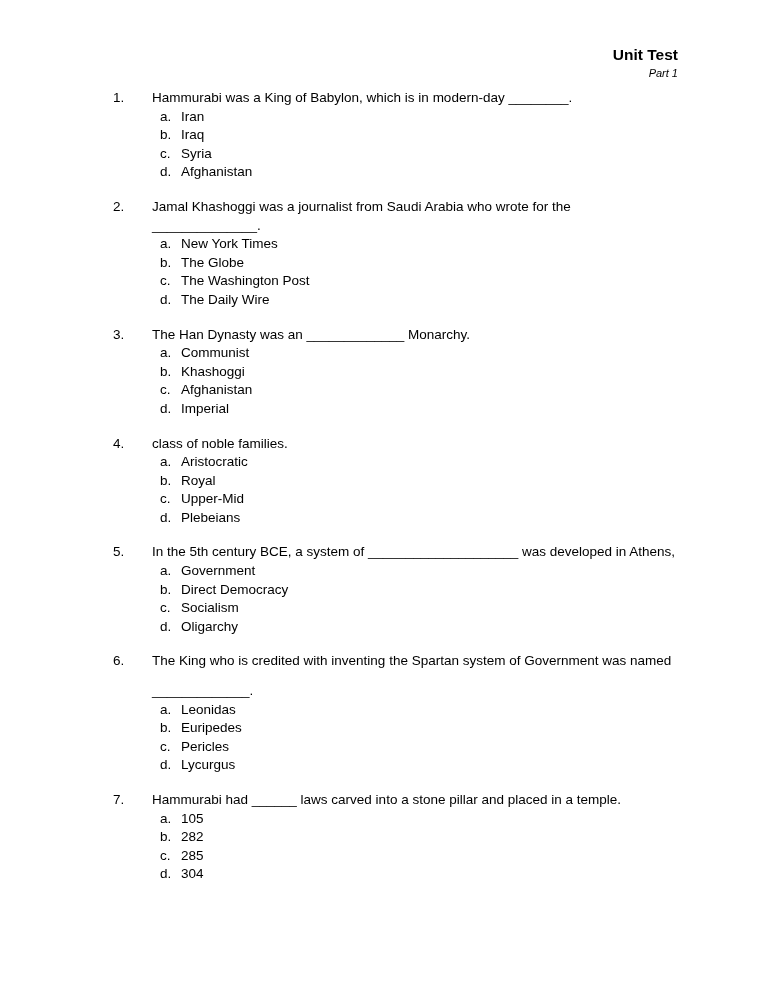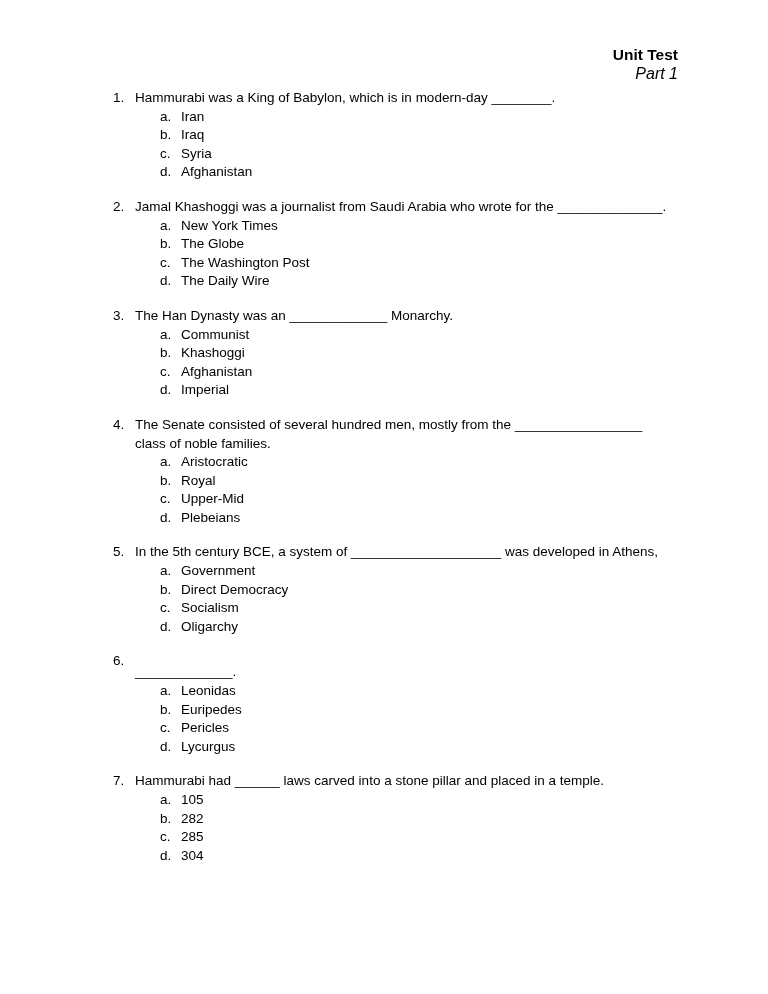--- a/index.html
+++ b/index.html
@@ -20,34 +20,34 @@
     top: 45px;
     right: 90px;
     text-align: right;
   }
   .doc-title {
     font-size: 15.5px;
     font-weight: 700;
     line-height: 19px;
   }
   .doc-subtitle {
-    font-size: 16px;
+    font-size: 11px;
     font-style: italic;
     line-height: 19px;
   }
   .content {
     position: absolute;
     top: 89px;
     left: 113px;
     right: 88px;
   }
   .question { margin-bottom: 16px; }
   .q-row { display: flex; }
   .q-num { width: 22px; flex-shrink: 0; }
-  .q-body { flex: 1; }
+  .q-body { flex: 1; margin-left: 17px; }
   .q-line2-gap { margin-top: 11px; }
   .options { padding-left: 47px; }
   .option { display: flex; }
   .opt-letter { width: 21px; flex-shrink: 0; }
 </style>
 </head>
 <body>
 
 <div class="page">
 
@@ -136,21 +136,20 @@
           <span class="opt-letter">d.</span>
           <span>Imperial</span>
         </div>
       </div>
     </div>
 
     <div class="question">
       <div class="q-row">
         <span class="q-num">4.</span>
         <div class="q-body">
-          <div>The Senate consisted of several hundred men, mostly from the _________________</div>
           <div>class of noble families.</div>
         </div>
       </div>
       <div class="options">
         <div class="option">
           <span class="opt-letter">a.</span>
           <span>Aristocratic</span>
         </div>
         <div class="option">
           <span class="opt-letter">b.</span>
@@ -191,20 +190,21 @@
           <span class="opt-letter">d.</span>
           <span>Oligarchy</span>
         </div>
       </div>
     </div>
 
     <div class="question">
       <div class="q-row">
         <span class="q-num">6.</span>
         <div class="q-body">
+          <div>The King who is credited with inventing the Spartan system of Government was named</div>
           <div class="q-line2-gap">_____________.</div>
         </div>
       </div>
       <div class="options">
         <div class="option">
           <span class="opt-letter">a.</span>
           <span>Leonidas</span>
         </div>
         <div class="option">
           <span class="opt-letter">b.</span>

